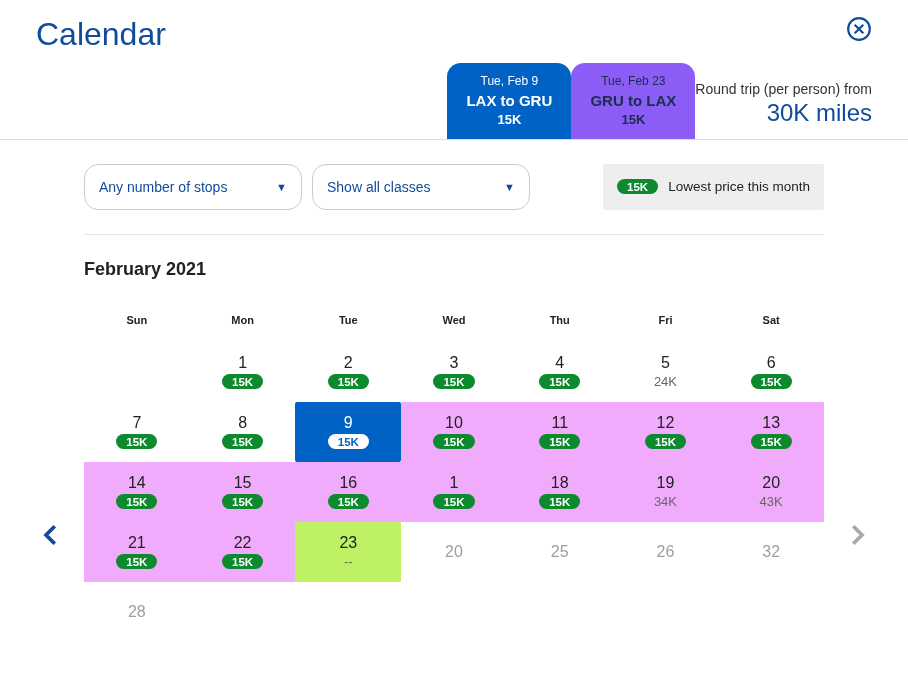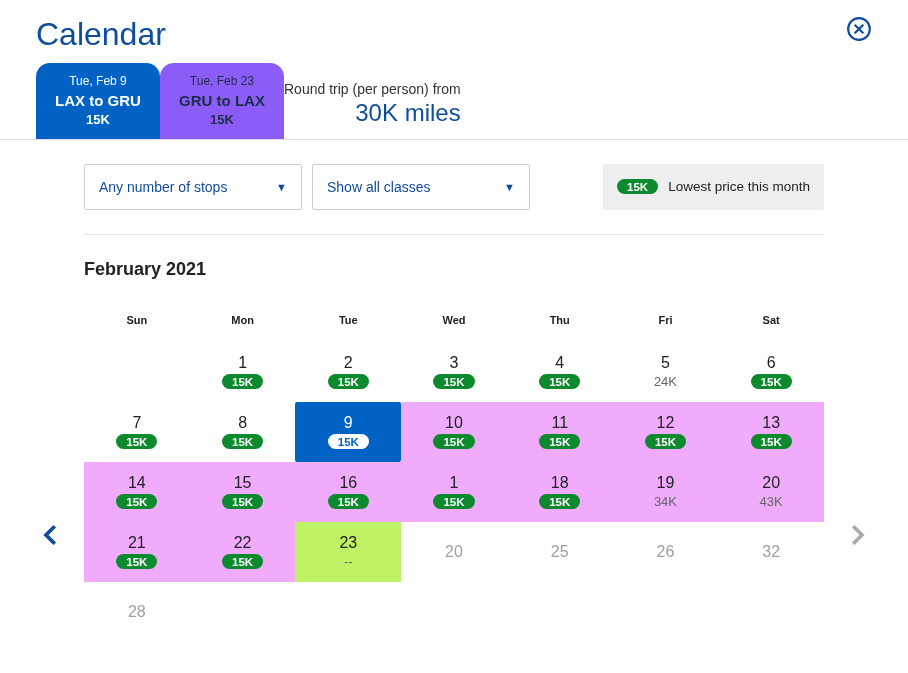--- a/index.html
+++ b/index.html
@@ -3,38 +3,38 @@
   <meta charset="utf-8">
   <style>
     * { box-sizing: border-box; margin: 0; padding: 0; }
     body { font-family: -apple-system, BlinkMacSystemFont, "Segoe UI", Arial, sans-serif; background: #fff; width: 908px; height: 673px; position: relative; }
 
     .header { padding: 16px 36px 10px; display: flex; justify-content: space-between; align-items: flex-start; }
     .title { color: #0F4C9B; font-size: 32px; font-weight: 400; }
     .close-btn { cursor: pointer; color: #0F4C9B; }
     .close-btn svg { width: 26px; height: 26px; }
 
-    .tabs-bar { padding: 0 36px; display: flex; align-items: flex-end; justify-content: flex-start; border-bottom: 1px solid #ddd; }
+    .tabs-bar { padding: 0 36px; display: flex; align-items: flex-end; justify-content: flex-end; border-bottom: 1px solid #ddd; }
     .tabs { display: flex; }
     .tab { width: 124px; padding: 10px 8px; text-align: center; border-top-left-radius: 14px; border-top-right-radius: 14px; cursor: pointer; }
     .tab.active { background: #0062C5; color: #fff; }
     .tab.inactive { background: #8b5cf6; color: #1a2e4a; }
     .tab-date { font-size: 12px; line-height: 1.4; }
     .tab-route { font-size: 15px; font-weight: 700; line-height: 1.4; }
     .tab-miles { font-size: 13px; font-weight: 700; line-height: 1.4; }
 
     .trip-summary { text-align: right; padding-bottom: 12px; color: #333; }
     .trip-summary-label { font-size: 14px;  margin-bottom: 2px; }
     .trip-summary-miles { color: #0F4C9B; font-size: 24px; font-weight: 500; }
 
     .content { padding: 24px 84px 0; position: relative; }
 
     .filters { display: flex; justify-content: space-between; margin-bottom: 24px; border-bottom: 1px solid #e5e5e5; padding-bottom: 24px; }
     .filter-group { display: flex; gap: 10px; }
-    .dropdown { width: 218px; height: 46px; border: 1px solid #ccc; border-radius: 2px; padding: 0 14px; display: flex; align-items: center; justify-content: space-between; cursor: pointer; color: #0F4C9B; font-size: 14px; }
+    .dropdown { width: 218px; height: 46px; border: 1px solid #ccc; border-radius: 14px; padding: 0 14px; display: flex; align-items: center; justify-content: space-between; cursor: pointer; color: #0F4C9B; font-size: 14px; }
     .dropdown-caret { color: #0F4C9B; font-size: 11px; }
     .lowest-price { background: #eee; border-radius: 2px; padding: 0 14px; height: 46px; display: flex; align-items: center; gap: 10px; }
     .lowest-price-label { font-size: 13.5px; color: #222; }
 
     .month-label { font-size: 18px; font-weight: 700; color: #222; margin-bottom: 18px; }
 
     .cal { width: 100%; }
     .cal-row { display: flex; }
     .cal-head { height: 44px; }
     .cal-cell { flex: 1; display: flex; flex-direction: column; align-items: center; justify-content: center; height: 60px; position: relative; }

